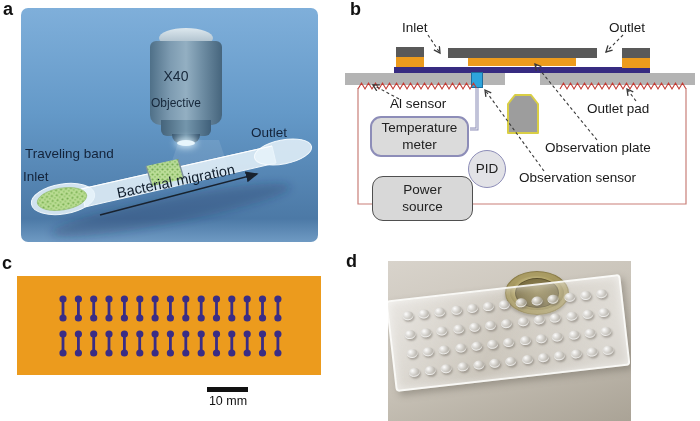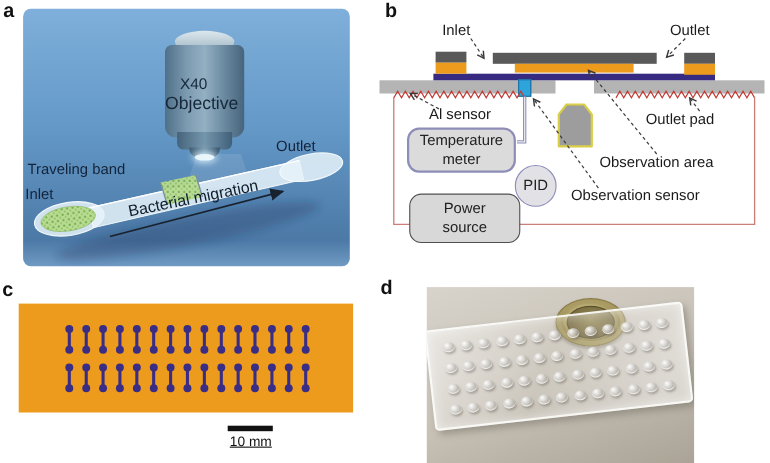--- a/index.html
+++ b/index.html
@@ -17,21 +17,21 @@
   .obj-body{position:absolute;left:129px;top:33px;width:72px;height:84px;border-radius:6px 6px 10px 10px;
             background:linear-gradient(90deg,#4f7088,#7d9bb1 28%,#93afc2 50%,#6f8ea4 72%,#46657d);}
   .obj-neck{position:absolute;left:140px;top:112px;width:50px;height:16px;border-radius:0 0 6px 6px;
             background:linear-gradient(90deg,#45647b,#7496ac 50%,#40607a);}
   .obj-tip{position:absolute;left:151px;top:126px;width:28px;height:9px;border-radius:0 0 8px 8px;
            background:linear-gradient(90deg,#3d5a72,#6d91a8 50%,#39566f);}
   .obj-lens{position:absolute;left:156px;top:132px;width:18px;height:6px;border-radius:50%;
             background:#e8f6fc;box-shadow:0 0 7px 2px rgba(226,246,255,.85);}
   .objtext{position:absolute;left:129px;top:60px;width:52px;text-align:center;color:#16273a;line-height:1.2;}
   .objtext .l1{font-size:14px;}
-  .objtext .l2{font-size:16px;}
+  .objtext .l2{font-size:12px;margin-top:11px;}
   .migration-text{position:absolute;left:96px;top:177px;font-size:14.5px;color:#0f1c2b;
                   transform:rotate(-11.5deg);transform-origin:left center;white-space:nowrap;}
 
   
   .panelB{position:absolute;left:340px;top:0;width:360px;height:230px;}
   .b-label{position:absolute;font-size:13.5px;color:#1a1a1a;white-space:nowrap;}
   .rect{position:absolute;}
   .darkgray{background:var(--dark-gray,#595959);}
   .orange{background:var(--orange,#EC9B1D);}
   .plate{background:var(--al-plate-gray,#B4B4B4);}
@@ -42,21 +42,21 @@
         font-size:13.5px;line-height:1.25;color:#222;white-space:pre-line;box-sizing:border-box;border-radius:11px;}
   .meterbox{left:30px;top:116px;width:99px;height:41px;background:var(--box-fill-gray,#DBDBDB);
             border:2px solid var(--box-border-purple,#8D8DB8);}
   .pidcircle{left:128px;top:150px;width:38px;height:38px;border-radius:50%;background:#e2e2e6;
              border:1.5px solid var(--box-border-purple,#8D8DB8);}
   .powerbox{left:32px;top:176px;width:101px;height:45px;background:#d8d8d8;border:1.5px solid #4f4f4f;}
 
   
   .panelC{position:absolute;left:17px;top:276px;width:304px;height:99px;background:var(--orange,#EC9B1D);}
   .scalebar{position:absolute;left:207px;top:387px;width:41px;height:5px;background:#111;}
-  .scaletext{position:absolute;left:199px;top:394px;width:58px;text-align:center;font-size:12.5px;color:#111;text-decoration:underline;}
+  .scaletext{position:absolute;left:199px;top:394px;width:58px;text-align:center;font-size:12.5px;color:#111;}
 
   
   .panelD{position:absolute;left:388px;top:261px;width:243px;height:160px;overflow:hidden;
           background:linear-gradient(160deg,#d8d3cb 0%,#c6c0b5 55%,#aaa396 100%);}
   .coin{position:absolute;left:117px;top:10px;width:62px;height:42px;border-radius:50%;
         background:radial-gradient(ellipse at 45% 35%, #d8cf9e 0%, #c0b170 38%, #93854c 72%, #7c6e3e 100%);
         border:1px solid #8a7c48;
         box-shadow:inset 0 0 0 4px rgba(170,156,100,.85), inset 0 0 12px rgba(70,60,30,.6), 0 2px 3px rgba(90,85,70,.45);}
   .coin-core{position:absolute;left:9px;top:6px;right:9px;bottom:6px;border-radius:50%;
              border:1px solid rgba(70,60,30,.55);
@@ -165,21 +165,21 @@
     <div class="bbox meterbox">Temperature
 meter</div>
     <div class="bbox powerbox">Power
 source</div>
     <div class="bbox pidcircle">PID</div>
 
     <div class="b-label" style="left:62px;top:20px">Inlet</div>
     <div class="b-label" style="left:269px;top:20px">Outlet</div>
     <div class="b-label" style="left:50px;top:96px">Al sensor</div>
     <div class="b-label" style="left:247px;top:101px">Outlet pad</div>
-    <div class="b-label" style="left:205px;top:140px">Observation area</div>
+    <div class="b-label" style="left:205px;top:140px">Observation plate</div>
     <div class="b-label" style="left:179px;top:170px">Observation sensor</div>
   </div>
 
   <span class="plabel" style="left:2px;top:254px">c</span>
 
   <div class="panelC">
     <svg id="dumbbellsvg" class="abs" style="left:0;top:0" width="304" height="99" viewBox="0 0 304 99">
         <rect x="44.6" y="23" width="2.8" height="19" fill="#3A2D85"></rect>
         <circle cx="46.0" cy="23" r="3.6" fill="#3A2D85"></circle>
         <circle cx="46.0" cy="42" r="3.6" fill="#3A2D85"></circle>

